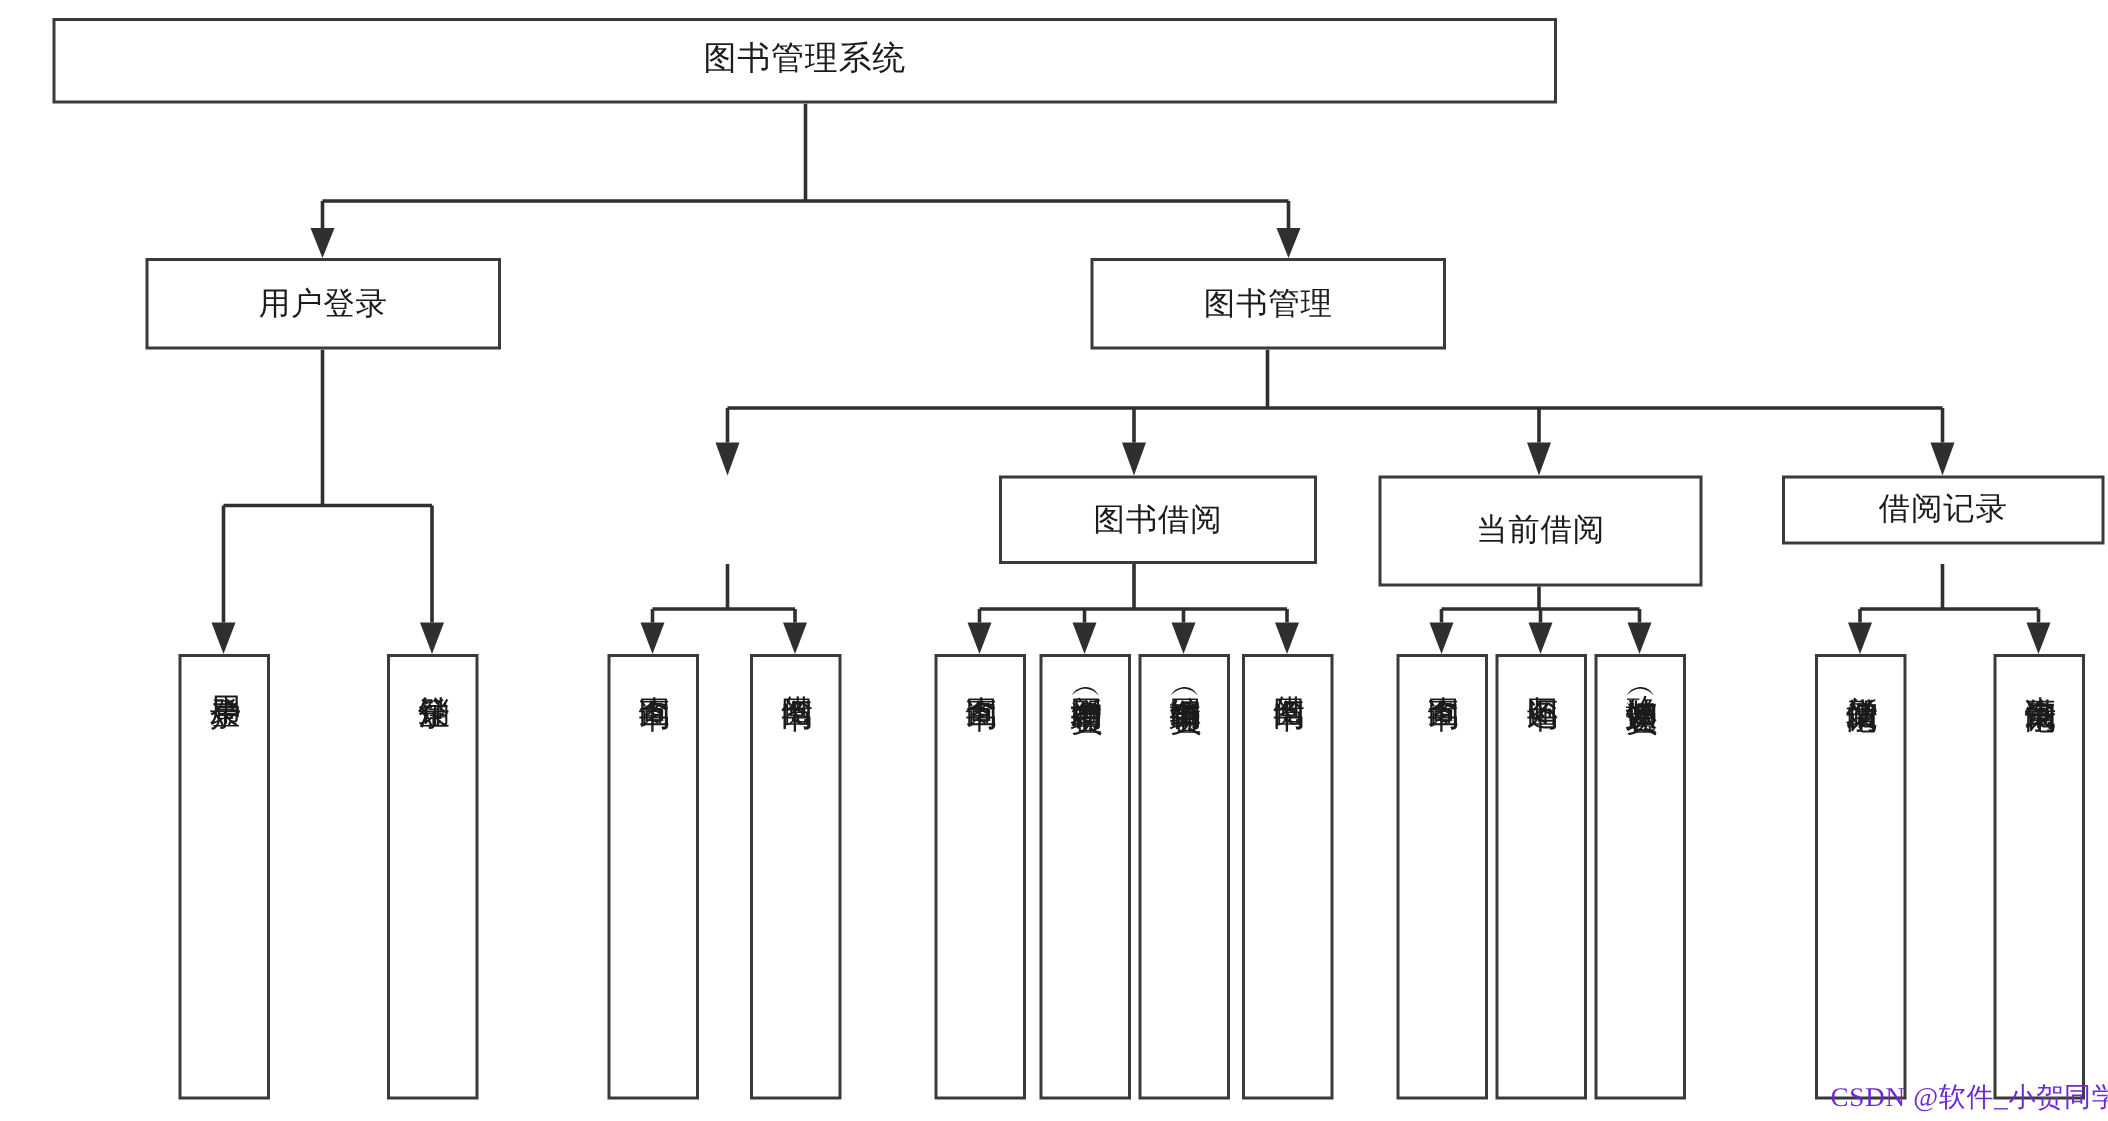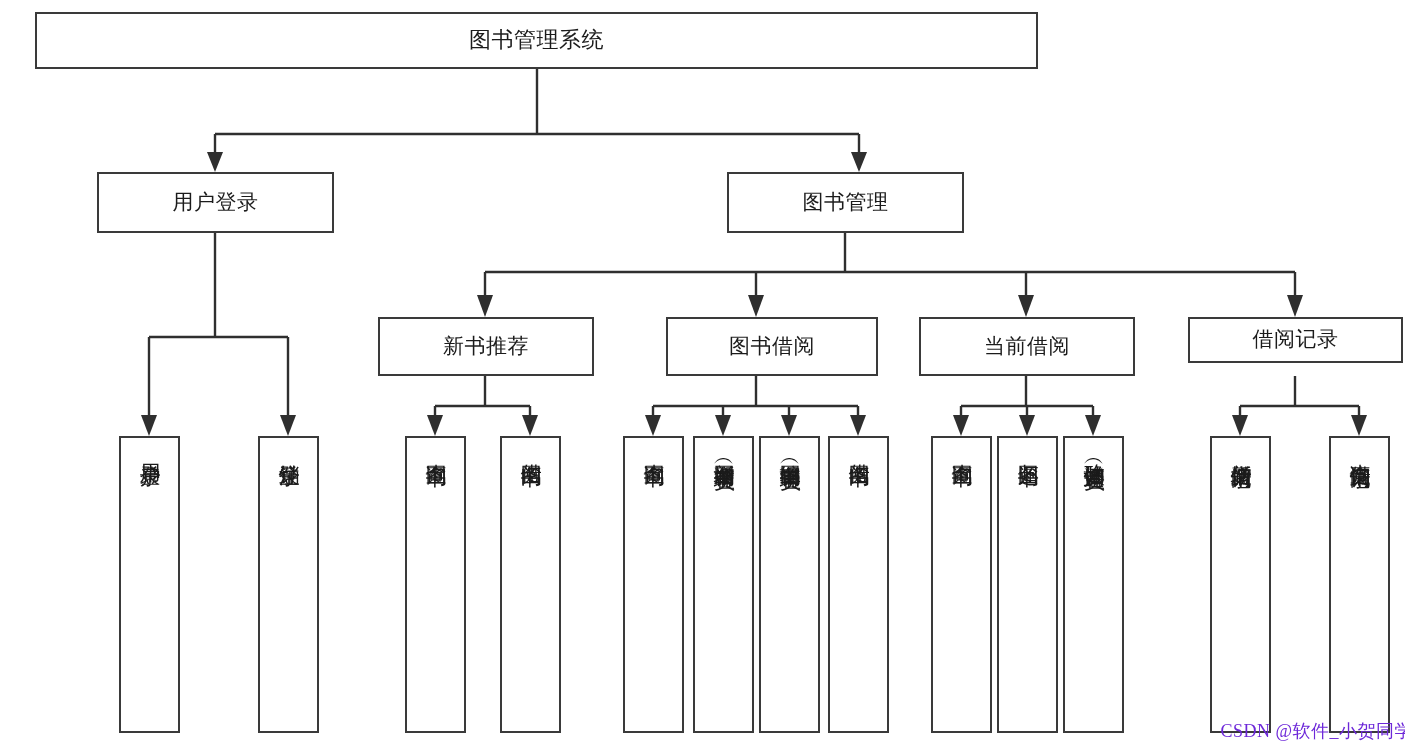--- a/index.html
+++ b/index.html
@@ -154,27 +154,24 @@
     <span>图书管理系统</span>
   </div>
 
   <div class="node h" style="left:81px; top:172px; width:237px; height:61px;">
     <span>用户登录</span>
   </div>
   <div class="node h" style="left:711px; top:172px; width:237px; height:61px;font-family:Liberation Serif, serif;">
     <span>图书管理</span>
   </div>
 
-  <div class="node h" style="left:362px; top:317px; width:216px; height:59px;">
-    <span>新书推荐</span>
-  </div>
   <div class="node h" style="left:650px; top:317px; width:212px; height:59px;">
     <span>图书借阅</span>
   </div>
-  <div class="node h" style="left:903px; top:317px; width:216px; height:59px;">
+  <div class="node h" style="left:903px; top:317px; width:216px; height:74px;">
     <span>当前借阅</span>
   </div>
   <div class="node h" style="left:1172px; top:317px; width:215px; height:46px;">
     <span>借阅记录</span>
   </div>
 
   <div class="node v" style="left:103px; top:436px; width:61px; height:297px;">
     <span class="vtext">用户登录</span>
   </div>
   <div class="node v" style="left:242px; top:436px; width:61px; height:297px;">

